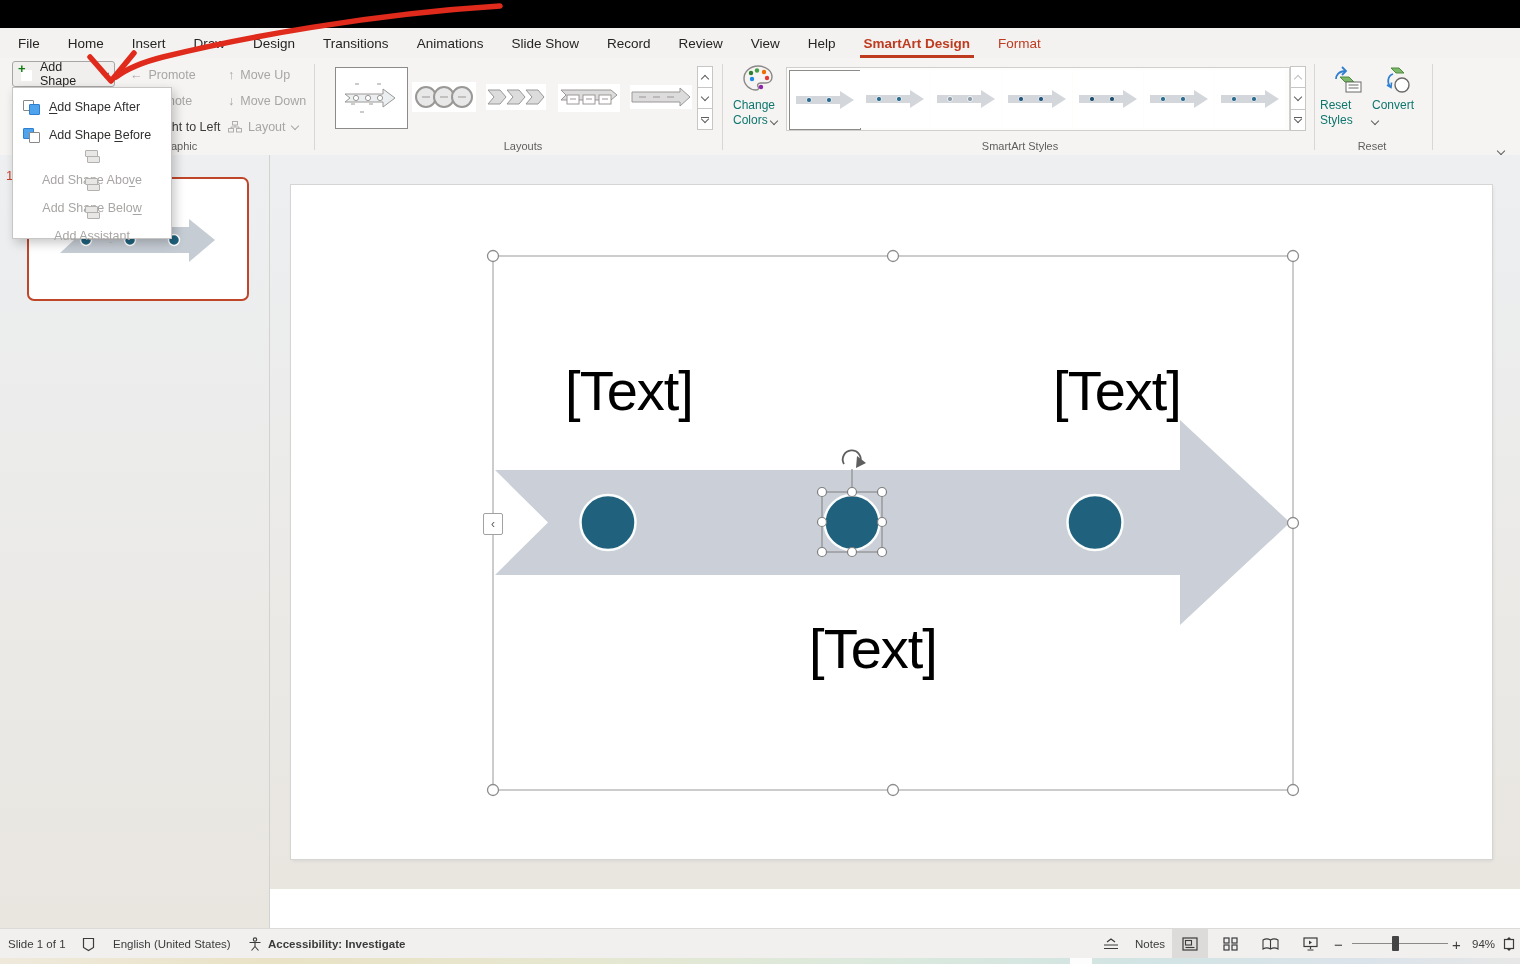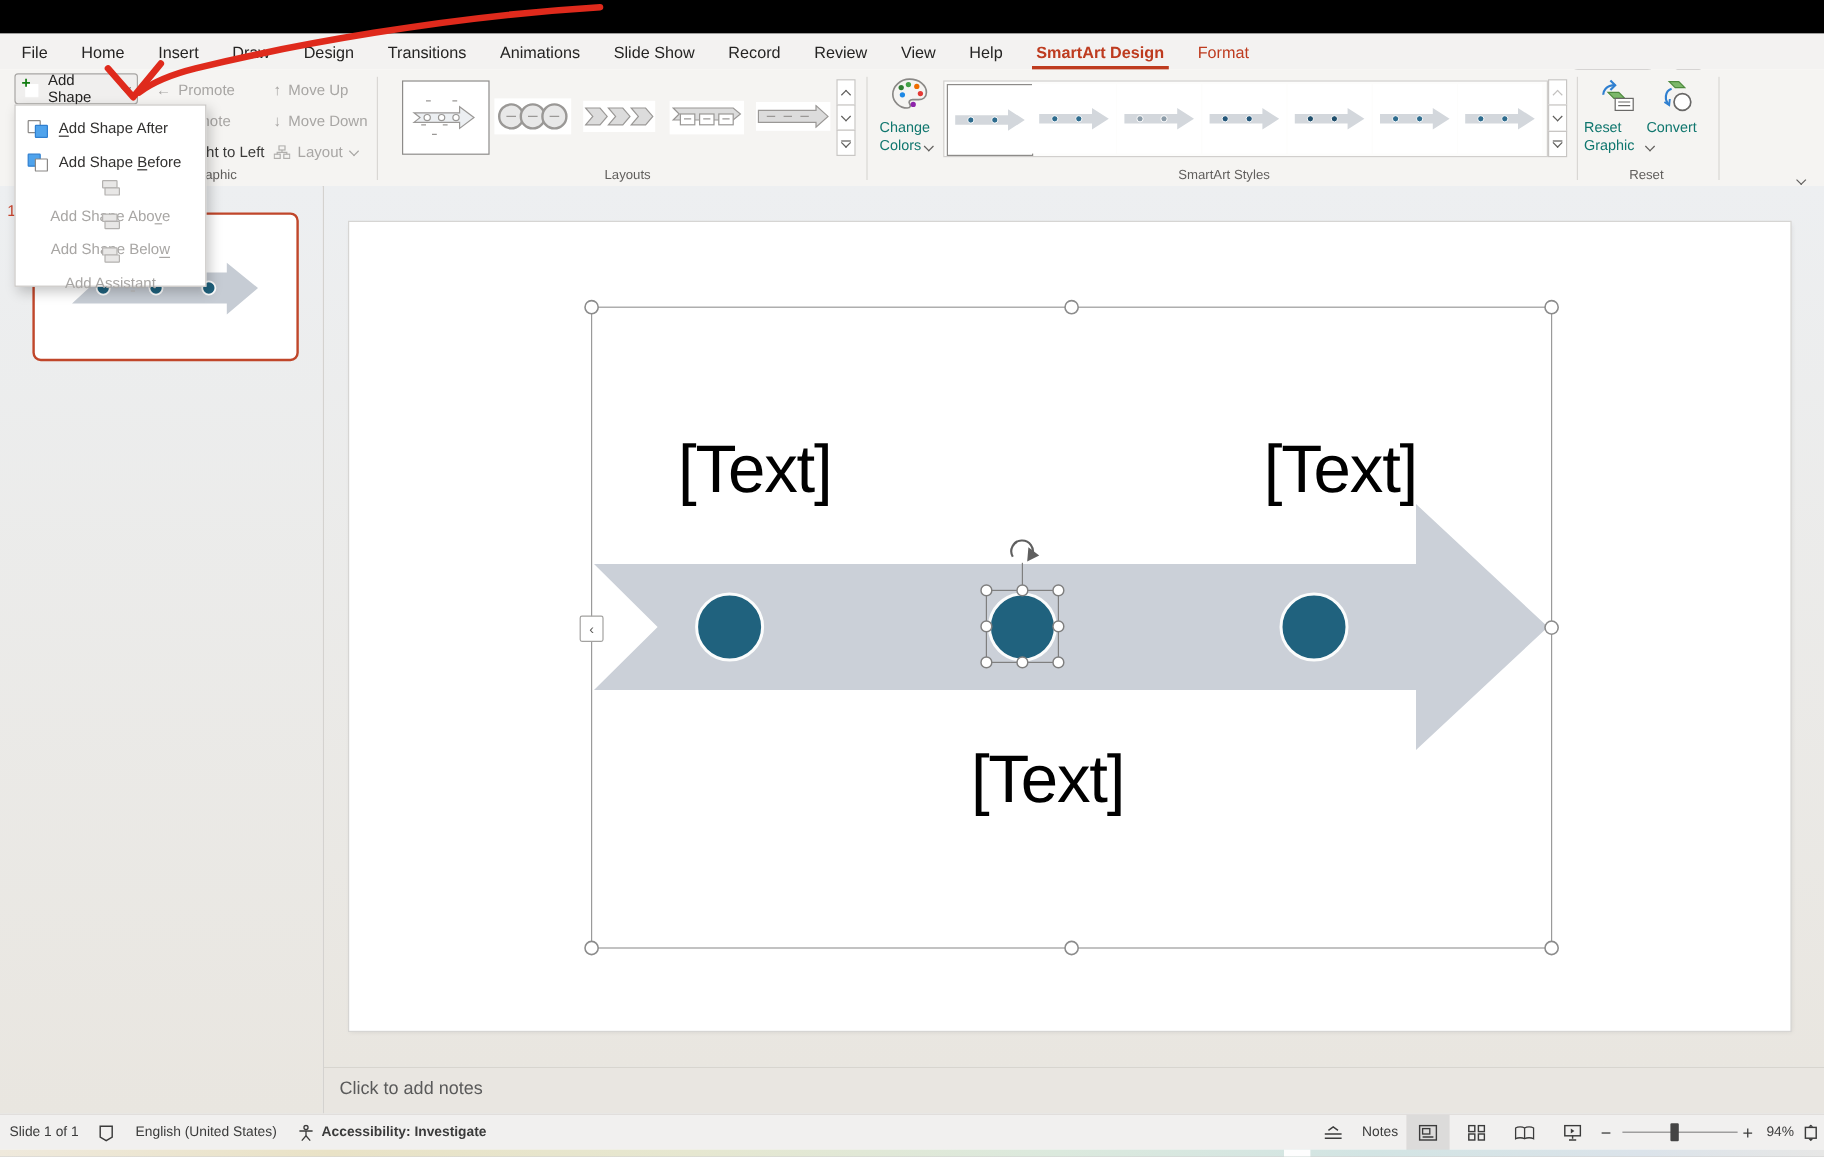--- a/index.html
+++ b/index.html
@@ -306,21 +306,21 @@
     <svg width="32" height="30" viewBox="0 0 32 30">
       <path d="M14 7 C6 7 4 12 4 15" fill="none" stroke="#2f7fd0" stroke-width="1.8"></path>
       <path d="M10 3 L14 7 L10 11" fill="none" stroke="#2f7fd0" stroke-width="1.8"></path>
       <path d="M8 13 h9 l5 5 h-9 z" fill="#7cb86a" stroke="#4e8a3e"></path>
       <rect x="14" y="18" width="15" height="10" fill="#fff" stroke="#69686 7"></rect>
       <rect x="14" y="18" width="15" height="10" fill="#fff" stroke="#696867"></rect>
       <path d="M16.5 21 h10 M16.5 24 h10" stroke="#696867"></path>
     </svg>
     <div class="twoLine" style="position:static;">
       <div>Reset</div>
-      <div>Graphic</div>
+      <div>Styles</div>
     </div>
   </div>
   <div style="position:absolute;left:1372px;top:6px;width:50px;text-align:center;">
     <svg width="32" height="30" viewBox="0 0 32 30">
       <path d="M6 14 h8 l5 5 h-8 z" fill="#7cb86a" stroke="#4e8a3e" transform="translate(4,-10)"></path>
       <circle cx="21" cy="21" r="7" fill="#fff" stroke="#696867" stroke-width="1.4"></circle>
       <path d="M12 10 C6 12 6 20 10 23" fill="none" stroke="#2f7fd0" stroke-width="1.8"></path>
       <path d="M6 21 L10 23.5 L10.5 18.5" fill="none" stroke="#2f7fd0" stroke-width="1.6"></path>
     </svg>
     <div class="twoLine" style="position:static;">
@@ -422,23 +422,20 @@
         <polygon points="566,271 575,278 565,283" fill="#5f5f5f"></polygon>
       </g>
     </svg>
     <div class="ph" style="left:228px;top:173px;">[Text]</div>
     <div class="ph" style="left:716px;top:173px;">[Text]</div>
     <div class="ph" style="left:472px;top:431px;">[Text]</div>
   </div>
   <div class="tpane-toggle">‹</div>
 </div>
 
-<div class="abs notes">
-  <div class="notes-ph">Click to add notes</div>
-</div>
 
 <div class="abs statusbar">
   <div class="sb-item" style="left:8px;">
         <span>Slide 1 of 1</span>
       </div>
   <div class="sb-item" style="left:82px;">
     <svg width="13" height="15" viewBox="0 0 13 15">
       <path d="M1.5 1.5 h10 v9 l-5 3 l-5 -3 z" fill="none" stroke="#3b3b3b" stroke-width="1.2"></path>
     </svg>
   </div>

